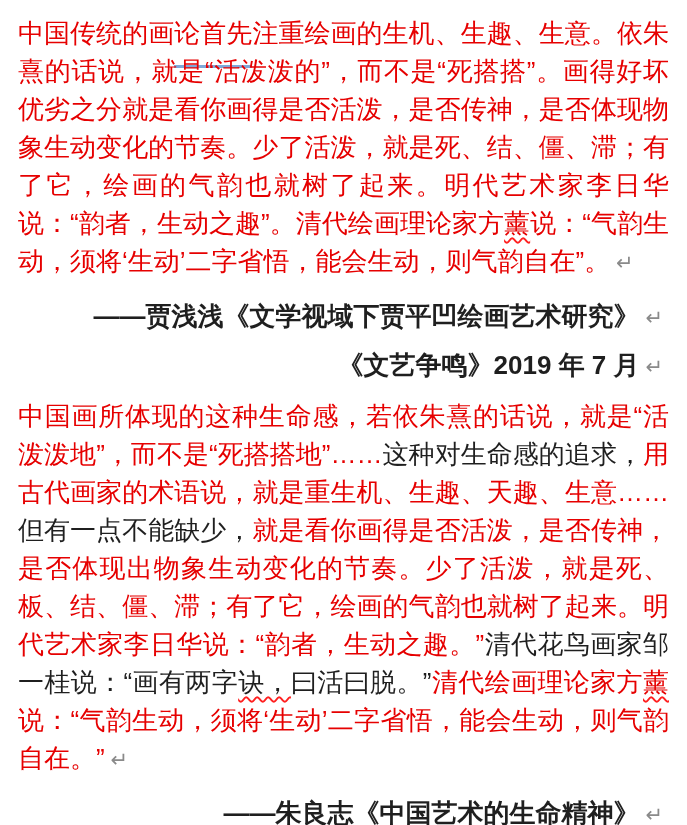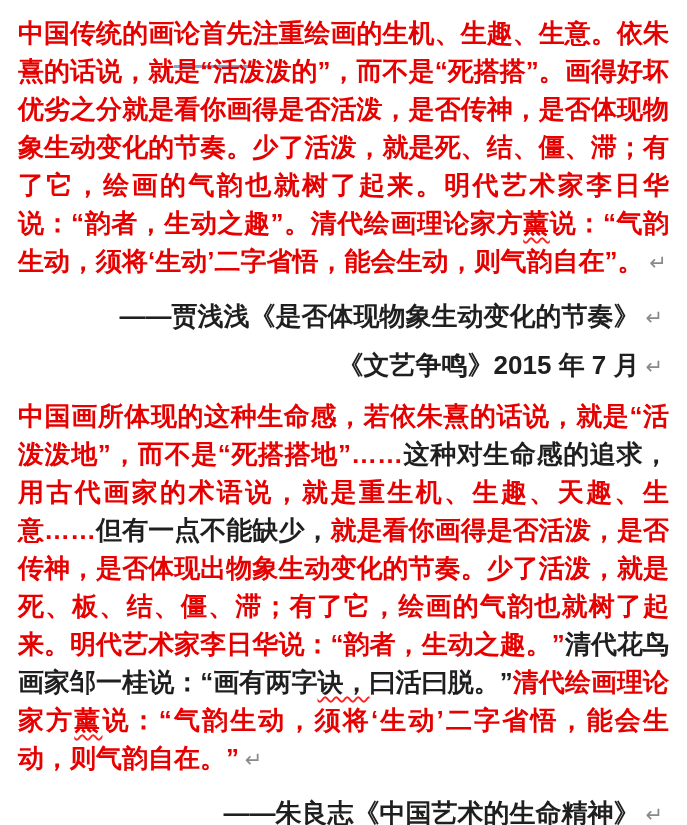--- a/index.html
+++ b/index.html
@@ -7,38 +7,38 @@
   #doc{
     padding:14px 18px 0 18px;
     font-family:"Liberation Sans","DejaVu Sans",sans-serif;
     box-sizing:border-box;
   }
   .block{font-size:26px;line-height:38px;}
   .paragraph{text-align:justify;margin:0 0 14px 0;}
   .attribution{text-align:right;margin:0 0 7px 0;padding-right:6px;line-height:40px;}
   .attribution + .paragraph{margin-top:10px;}
   .attribution + .attribution{margin-top:2px;}
-  .run-red{color:var(--c-red,#e60000);font-weight:700;}
-  .run-black{color:var(--c-black,#1f1f1f);font-weight:700;}
+  .run-red{color:var(--c-red,#e60000);font-weight:400;}
+  .run-black{color:var(--c-black,#1f1f1f);font-weight:400;}
   .attribution .run-black{font-weight:700;}
   .pilcrow{color:var(--c-pilcrow,#8a8a8a);font-weight:400;font-size:21px;}
   .wavy{
     text-decoration-line:underline;
     text-decoration-style:wavy;
     text-decoration-color:var(--c-wavy,#ff1f1f);
     text-decoration-thickness:1.5px;
     text-underline-offset:5px;
   }
   .blue-underline{
     border-bottom:3px solid var(--c-blueline,#7fa8d9);
     padding-bottom:17px;
   }
 </style>
 </head>
 <body style="background: rgb(255, 255, 255);">
 
 <div id="doc">
     <div class="block paragraph"><span class="run-red">中国传统的画</span><span class="run-red blue-underline">论首先</span><span class="run-red">注重绘画的生机、生趣、生意。依朱熹的话说，就是“活泼泼的”，而不是“死搭搭”。画得好坏优劣之分就是看你画得是否活泼，是否传神，是否体现物象生动变化的节奏。少了活泼，就是死、结、僵、滞；有了它，绘画的气韵也就树了起来。明代艺术家李日华说：“韵者，生动之趣”。清代绘画理论家方</span><span class="run-red wavy">薰</span><span class="run-red">说：“气韵生动，须将‘生动’二字省悟，能会生动，则气韵自在”。</span><span class="pilcrow"> ↵</span></div>
-    <div class="block attribution"><span class="run-black">——贾浅浅《是否体现物象生动变化的节奏》</span><span class="pilcrow"> ↵</span></div>
-    <div class="block attribution"><span class="run-black">《文艺争鸣》2015 年 7 月</span><span class="pilcrow"> ↵</span></div>
+    <div class="block attribution"><span class="run-black">——贾浅浅《文学视域下贾平凹绘画艺术研究》</span><span class="pilcrow"> ↵</span></div>
+    <div class="block attribution"><span class="run-black">《文艺争鸣》2019 年 7 月</span><span class="pilcrow"> ↵</span></div>
     <div class="block paragraph"><span class="run-red">中国画所体现的这种生命感，若依朱熹的话说，就是“活泼泼地”，而不是“死搭搭地”……</span><span class="run-black">这种对生命感的追求，</span><span class="run-red">用古代画家的术语说，就是重生机、生趣、天趣、生意……</span><span class="run-black">但有一点不能缺少，</span><span class="run-red">就是看你画得是否活泼，是否传神，是否体现出物象生动变化的节奏。少了活泼，就是死、板、结、僵、滞；有了它，绘画的气韵也就树了起来。明代艺术家李日华说：“韵者，生动之趣。”</span><span class="run-black">清代花鸟画家邹一桂说：“画有两字</span><span class="run-black wavy">诀，</span><span class="run-black">曰活曰脱。”</span><span class="run-red">清代绘画理论家方</span><span class="run-red wavy">薰</span><span class="run-red">说：“气韵生动，须将‘生动’二字省悟，能会生动，则气韵自在。”</span><span class="pilcrow"> ↵</span></div>
     <div class="block attribution"><span class="run-black">——朱良志《中国艺术的生命精神》</span><span class="pilcrow"> ↵</span></div>
   </div>
 
 </body></html>

